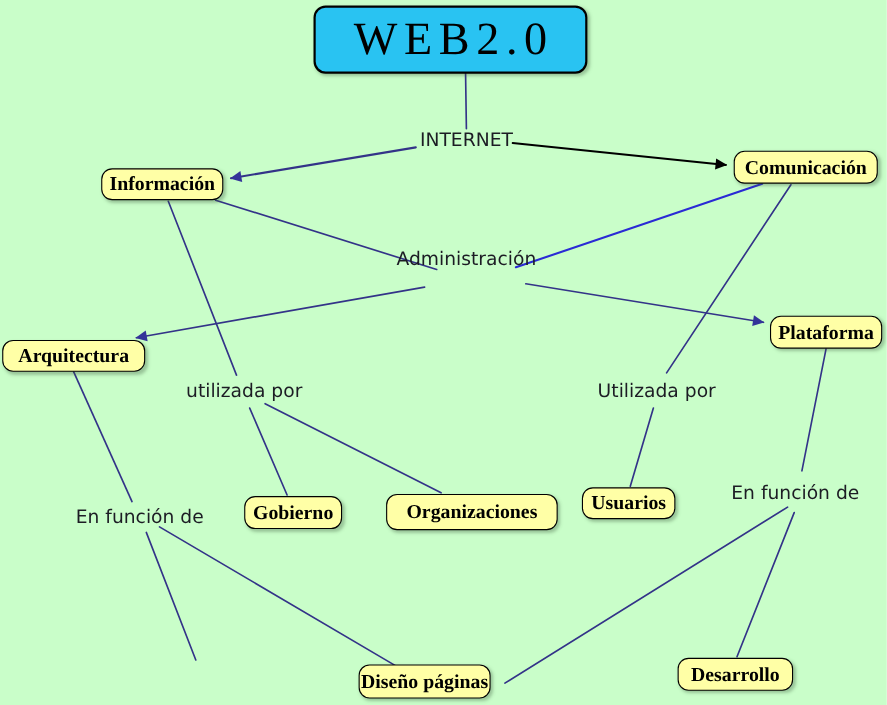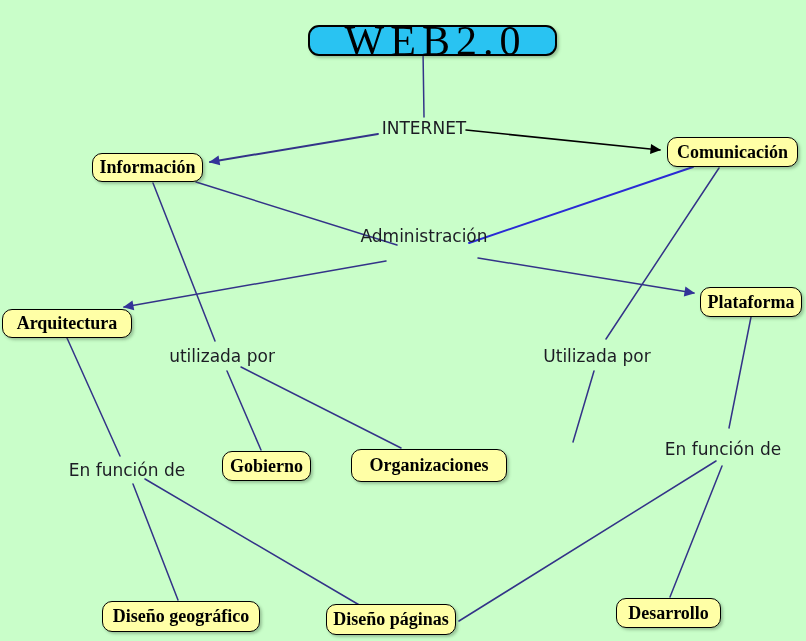--- a/index.html
+++ b/index.html
@@ -56,30 +56,30 @@
     position: absolute;
     z-index: 2;
     transform: translate(-50%, -50%);
     font-family: "DejaVu Sans", sans-serif;
     font-size: 17px;
     color: #1c1c24;
     white-space: nowrap;
   }
 
   
-  #n-web20          { left: 308px; top: 5px;   width: 249px; height: 31px; margin-top: 20px; }
+  #n-web20          { left: 285px; top: 5px;   width: 249px; height: 62px; }
   #n-informacion    { left: 92px;  top: 153px; width: 111px; height: 29px; }
   #n-comunicacion   { left: 667px; top: 137px; width: 131px; height: 30px; }
   #n-arquitectura   { left: 2px;   top: 309px; width: 130px; height: 29px; }
   #n-plataforma     { left: 700px; top: 287px; width: 102px; height: 30px; }
   #n-gobierno       { left: 222px; top: 451px; width: 89px;  height: 30px; }
   #n-organizaciones { left: 351px; top: 449px; width: 156px; height: 33px; }
   #n-usuarios       { left: 529px; top: 443px; width: 85px;  height: 29px; }
   #n-disenogeografico { left: 102px; top: 601px; width: 158px; height: 31px; }
-  #n-disenopaginas  { left: 326px; top: 604px; width: 130px; height: 31px; }
+  #n-disenopaginas  { left: 326px; top: 604px; width: 120px; height: 31px; }
   #n-desarrollo     { left: 616px; top: 598px; width: 105px;  height: 30px; }
 
   
   #p-internet        { left: 424px; top: 128px; }
   #p-administracion  { left: 424px; top: 236px; }
   #p-utilizada-left  { left: 222px; top: 356px; }
   #p-utilizada-right { left: 597px; top: 356px; }
   #p-enfuncion-left  { left: 127px; top: 470px; }
   #p-enfuncion-right { left: 723px; top: 449px; }
 </style>
@@ -124,21 +124,21 @@
   </svg>
 
   <div class="node title" id="n-web20">WEB2.0</div>
 
   <div class="node" id="n-informacion">Información</div>
   <div class="node" id="n-comunicacion">Comunicación</div>
   <div class="node" id="n-arquitectura">Arquitectura</div>
   <div class="node" id="n-plataforma">Plataforma</div>
   <div class="node" id="n-gobierno">Gobierno</div>
   <div class="node" id="n-organizaciones">Organizaciones</div>
-  <div class="node" id="n-disenogeografico">Diseño geográfico</div>
+  <div class="node" id="n-usuarios">Usuarios</div>
   <div class="node" id="n-disenopaginas">Diseño páginas</div>
   <div class="node" id="n-desarrollo">Desarrollo</div>
 
   <div class="phrase" id="p-internet">INTERNET</div>
   <div class="phrase" id="p-administracion">Administración</div>
   <div class="phrase" id="p-utilizada-left">utilizada por</div>
   <div class="phrase" id="p-utilizada-right">Utilizada por</div>
   <div class="phrase" id="p-enfuncion-left">En función de</div>
   <div class="phrase" id="p-enfuncion-right">En función de</div>
 

